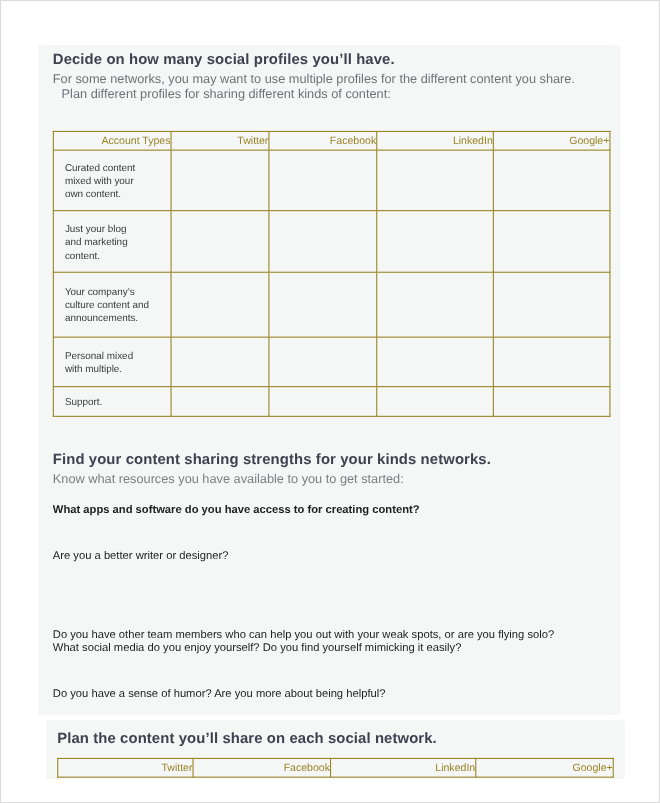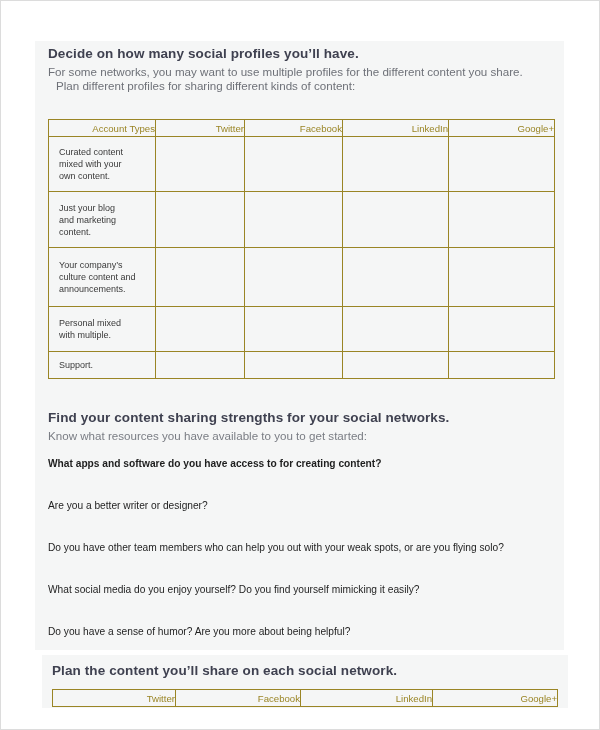--- a/index.html
+++ b/index.html
@@ -123,26 +123,26 @@
           <div>Support.</div>
         </td>
         <td></td>
         <td></td>
         <td></td>
         <td></td>
       </tr>
     </tbody>
 </table>
 
-<div class="h1" style="left:48px; top:410px;">Find your content sharing strengths for your social networks.</div>
+<div class="h1" style="left:48px; top:410px;">Find your content sharing strengths for your kinds networks.</div>
 <div class="sub" style="left:48px; top:429px; color:#7a7d84;">Know what resources you have available to you to get started:</div>
 
 <div class="q" style="left:48px; top:458px;font-weight:bold;">What apps and software do you have access to for creating content?</div>
 <div class="q" style="left:48px; top:500px;">Are you a better writer or designer?</div>
-<div class="q" style="left:48px; top:542px;">Do you have other team members who can help you out with your weak spots, or are you flying solo?</div>
+<div class="q" style="left:48px; top:572px;">Do you have other team members who can help you out with your weak spots, or are you flying solo?</div>
 <div class="q" style="left:48px; top:584px;">What social media do you enjoy yourself? Do you find yourself mimicking it easily?</div>
 <div class="q" style="left:48px; top:626px;">Do you have a sense of humor? Are you more about being helpful?</div>
 
 <div class="panel" id="panel2"></div>
 <div class="h1" style="left:52px; top:663px;">Plan the content you’ll share on each social network.</div>
 
 <table class="grid" id="table2">
   <colgroup>
     <col style="width:123px">
       <col style="width:125px">

